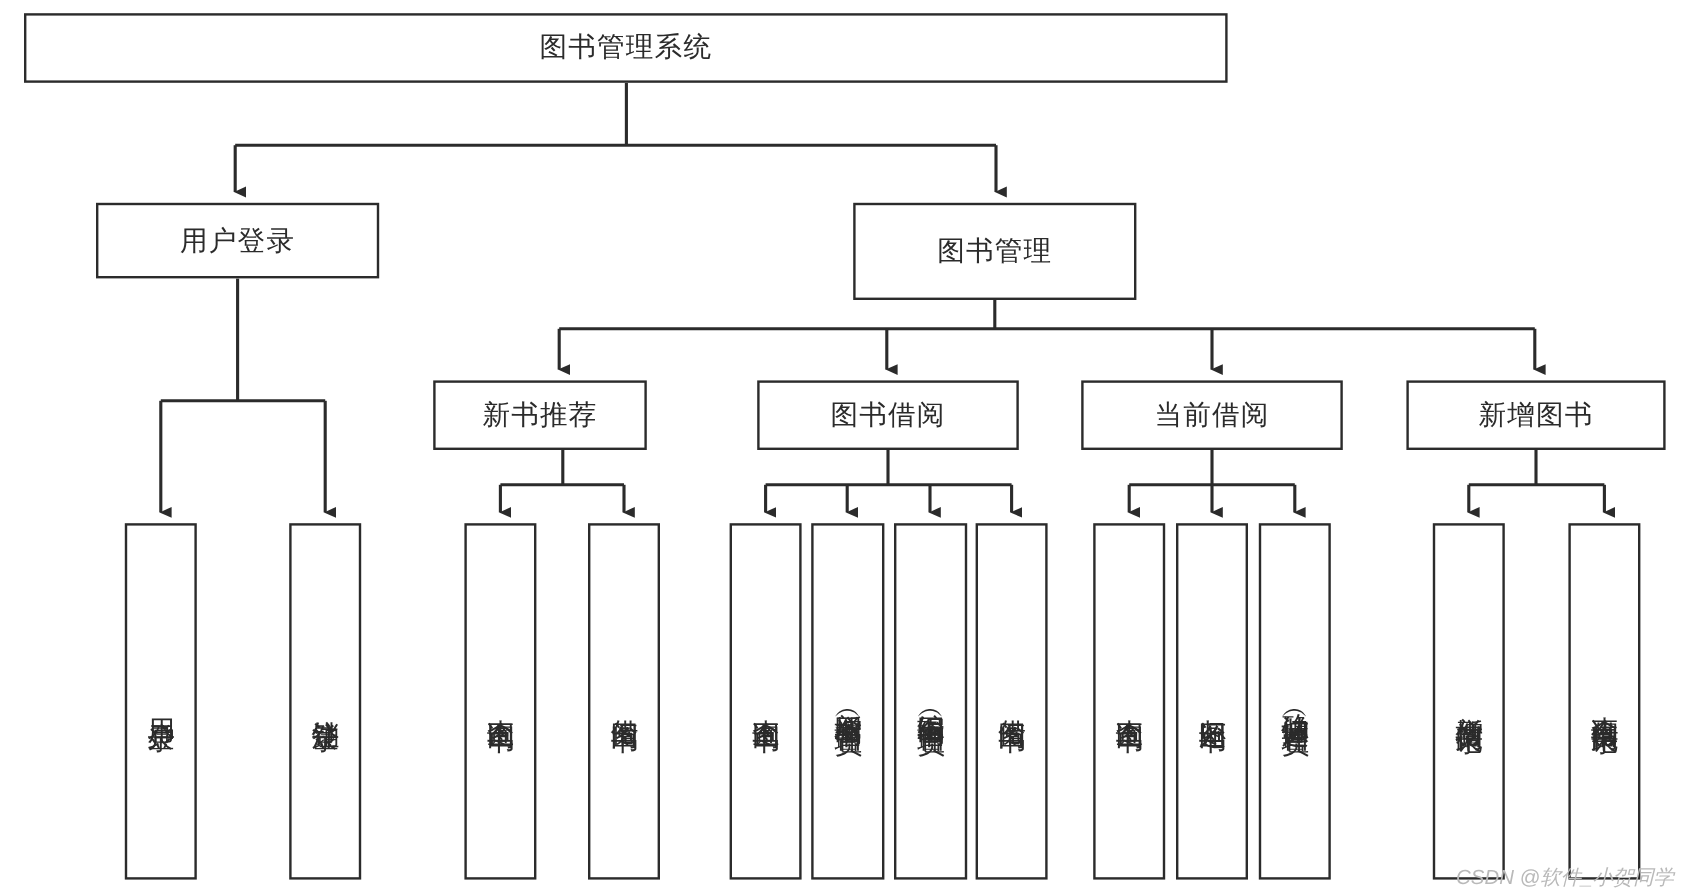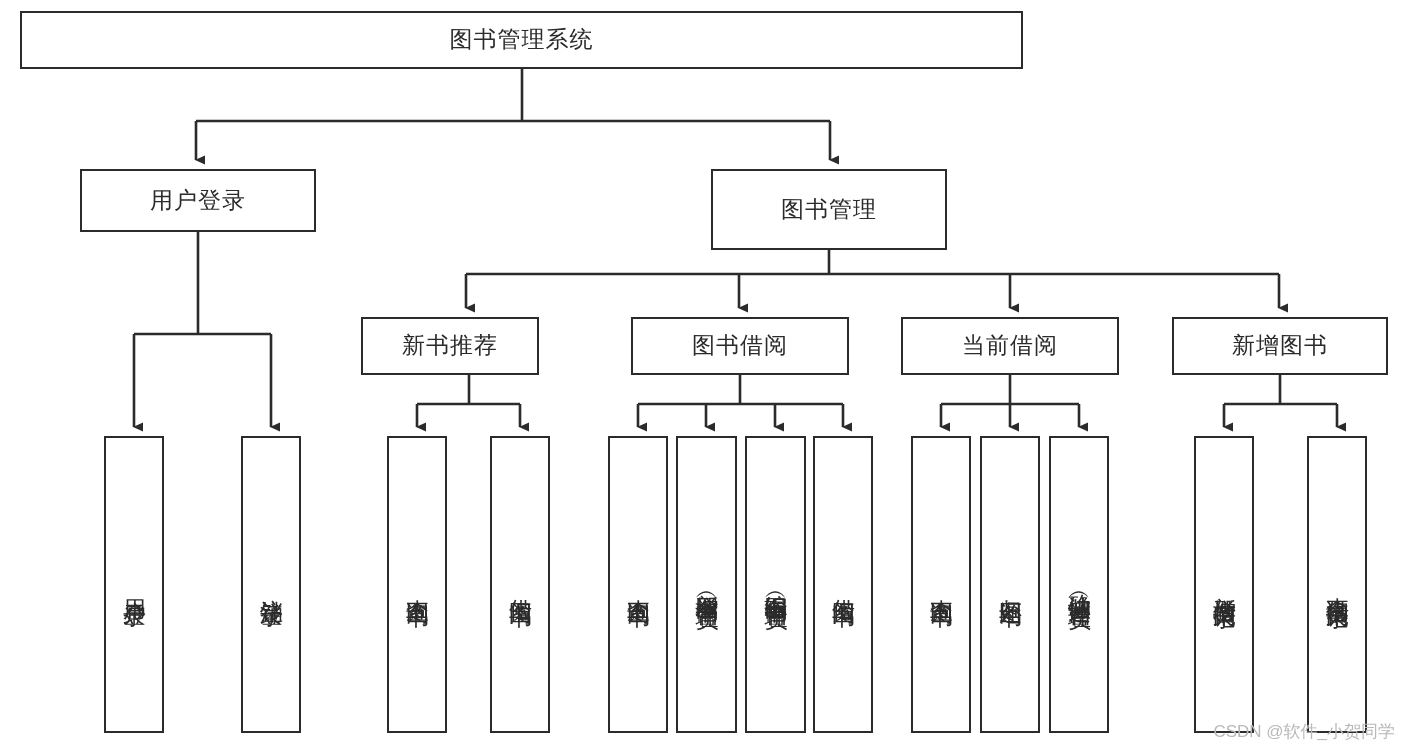--- a/index.html
+++ b/index.html
@@ -58,20 +58,21 @@
     white-space: nowrap;
   }
   #watermark {
     position: absolute;
     right: 10px;
     bottom: 4px;
     font-size: 17px;
     color: #b9b9b9;
     white-space: nowrap;
     z-index: 5;
+    font-style: italic;
   }
 </style>
 </head>
 <body>
 
 <div id="canvas">
 
   <svg id="wires" viewBox="0 0 1405 747" xmlns="http://www.w3.org/2000/svg">
     <defs>
       <marker id="arrow" markerWidth="11" markerHeight="11" refX="5" refY="9" orient="auto" markerUnits="userSpaceOnUse">

